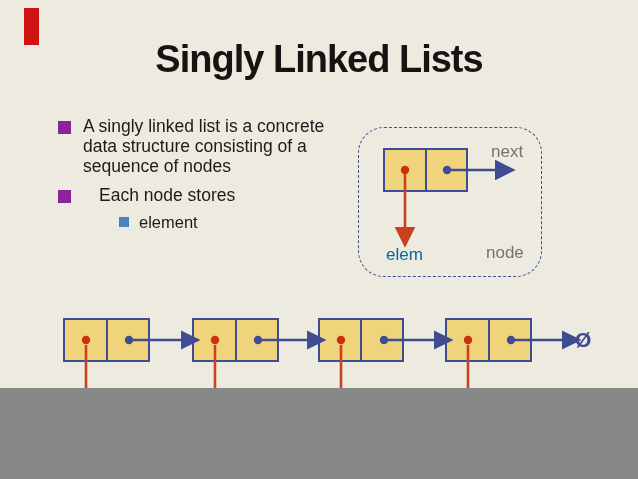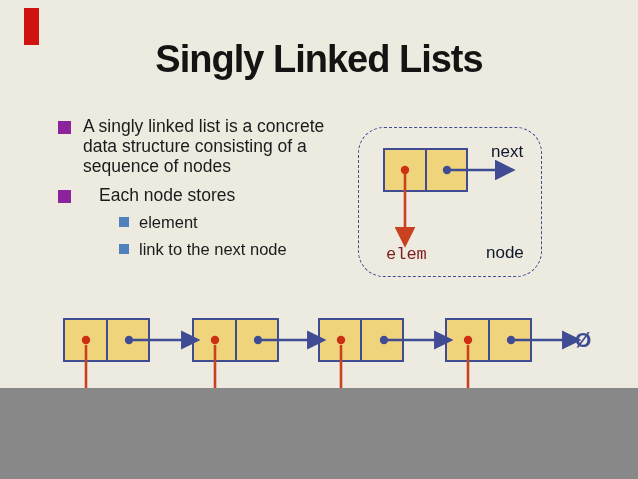--- a/index.html
+++ b/index.html
@@ -41,22 +41,22 @@
   .ln1{left:192px;top:318px;width:87px;}
   .ln2{left:318px;top:318px;width:86px;}
   .ln3{left:445px;top:318px;width:87px;}
   
   .node-frame{
     position:absolute;left:358px;top:127px;width:184px;height:150px;
     border:1.5px dashed #3f4c94;border-radius:26px;box-sizing:border-box;
   }
   
   .dlabel{position:absolute;font-size:17px;}
-  .navy{color:#0f172a;}
-  .red{color:#7f1d1d;font-family:Liberation Mono, monospace;}
+  .navy{color:#737373;}
+  .red{color:#0369a1;}
   .lbl-next{left:491px;top:142px;}
   .lbl-elem{left:386px;top:245px;}
   .lbl-node{left:486px;top:243px;}
   .elem-label{
     position:absolute;top:406px;width:30px;text-align:center;
     font-size:18px;color:#c8421f;
   }
   .la{left:70px;} .lb{left:199px;} .lc{left:325px;} .ld{left:452px;}
   .terminator{
     position:absolute;left:575px;top:328px;font-size:21px;font-weight:600;
@@ -82,24 +82,20 @@
       <span class="sq sq1"></span>
       <span class="btxt w1">A singly linked list is a concrete data structure consisting of a sequence of nodes</span>
     </div>
     <div class="li l1">
       <span class="sq sq1"></span>
       <span class="btxt">Each node stores</span>
     </div>
     <div class="li l2">
       <span class="sq sq2"></span>
       <span class="btxt">element</span>
-    </div>
-    <div class="li l2">
-      <span class="sq sq2"></span>
-      <span class="btxt">link to the next node</span>
     </div>
   </div>
 
   <div class="node-frame"></div>
   <div class="cellbox nodebox">
     <div class="cell first"></div>
     <div class="cell"></div>
   </div>
   <div class="dlabel navy lbl-next">next</div>
   <div class="dlabel red lbl-elem">elem</div>

